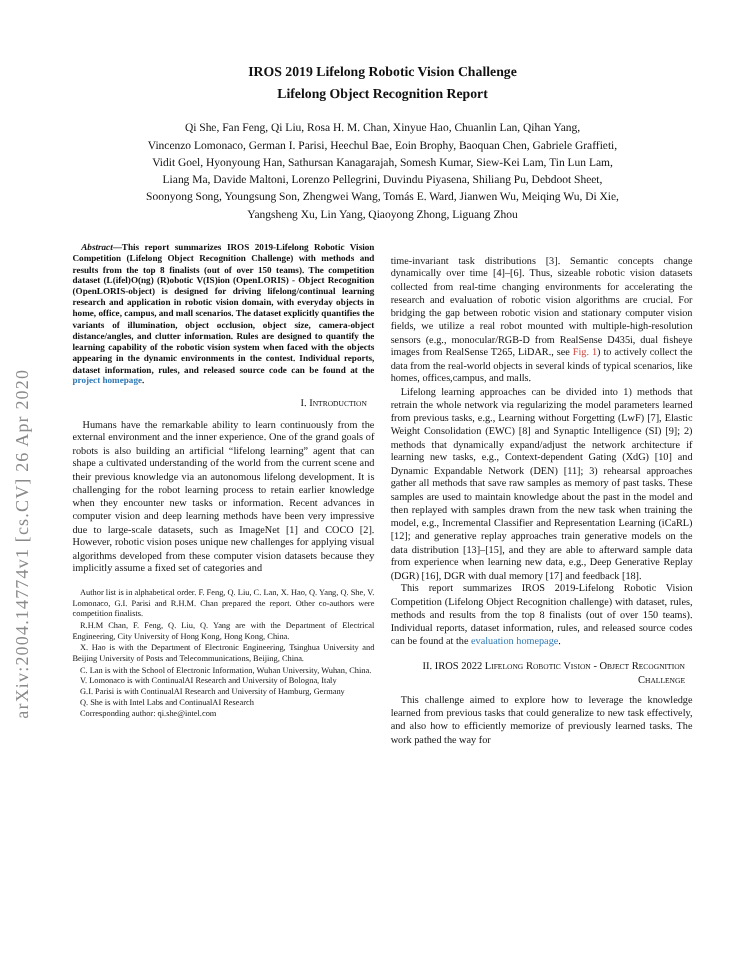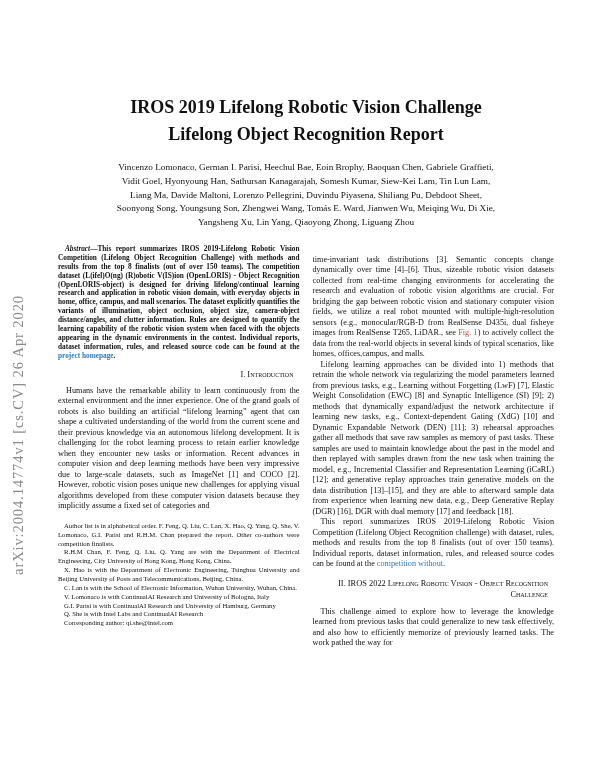--- a/index.html
+++ b/index.html
@@ -22,25 +22,24 @@
     transform: translateY(-50%) rotate(180deg);
     writing-mode: vertical-rl;
     font-family: "Liberation Serif", serif;
     font-size: 14.5px;
     letter-spacing: 0.9px;
     color: #8a8a8a;
     white-space: nowrap;
   }
   .title {
     text-align: center;
-    font-size: 18px;
+    font-size: 11px;
     font-weight: bold;
     line-height: 1.5;
     color: #111;
-    margin-top: 44px;
   }
   .authors {
     text-align: center;
     font-size: 9.2px;
     line-height: 1.5;
     margin-top: 13px;
     color: #111;
   }
   .columns {
     display: flex;
@@ -102,20 +101,21 @@
 <div class="page">
 
   <div class="arxiv-banner">arXiv:2004.14774v1  [cs.CV]  26 Apr 2020</div>
 
   <div class="title">
     <span>IROS 2019 Lifelong Robotic Vision Challenge</span><br>
     <span>Lifelong Object Recognition Report</span>
   </div>
 
   <div class="authors">
+    <div>Qi She, Fan Feng, Qi Liu, Rosa H. M. Chan, Xinyue Hao, Chuanlin Lan, Qihan Yang,</div>
     <div>Vincenzo Lomonaco, German I. Parisi, Heechul Bae, Eoin Brophy, Baoquan Chen, Gabriele Graffieti,</div>
     <div>Vidit Goel, Hyonyoung Han, Sathursan Kanagarajah, Somesh Kumar, Siew-Kei Lam, Tin Lun Lam,</div>
     <div>Liang Ma, Davide Maltoni, Lorenzo Pellegrini, Duvindu Piyasena, Shiliang Pu, Debdoot Sheet,</div>
     <div>Soonyong Song, Youngsung Son, Zhengwei Wang, Tomás E. Ward, Jianwen Wu, Meiqing Wu, Di Xie,</div>
     <div>Yangsheng Xu, Lin Yang, Qiaoyong Zhong, Liguang Zhou</div>
   </div>
 
   <div class="columns">
 
     <div class="col">
@@ -140,21 +140,21 @@
     </div>
 
     <div class="col">
       <p class="body-p no-indent">
         <span>time-invariant task distributions [3]. Semantic concepts change dynamically over time [4]–[6]. Thus, sizeable robotic vision datasets collected from real-time changing environments for accelerating the research and evaluation of robotic vision algorithms are crucial. For bridging the gap between robotic vision and stationary computer vision fields, we utilize a real robot mounted with multiple-high-resolution sensors (e.g., monocular/RGB-D from RealSense D435i, dual fisheye images from RealSense T265, LiDAR., see </span><a class="fig-link">Fig. 1</a><span>) to actively collect the data from the real-world objects in several kinds of typical scenarios, like homes, offices,campus, and malls.</span>
       </p>
 
       <p class="body-p">Lifelong learning approaches can be divided into 1) methods that retrain the whole network via regularizing the model parameters learned from previous tasks, e.g., Learning without Forgetting (LwF) [7], Elastic Weight Consolidation (EWC) [8] and Synaptic Intelligence (SI) [9]; 2) methods that dynamically expand/adjust the network architecture if learning new tasks, e.g., Context-dependent Gating (XdG) [10] and Dynamic Expandable Network (DEN) [11]; 3) rehearsal approaches gather all methods that save raw samples as memory of past tasks. These samples are used to maintain knowledge about the past in the model and then replayed with samples drawn from the new task when training the model, e.g., Incremental Classifier and Representation Learning (iCaRL) [12]; and generative replay approaches train generative models on the data distribution [13]–[15], and they are able to afterward sample data from experience when learning new data, e.g., Deep Generative Replay (DGR) [16], DGR with dual memory [17] and feedback [18].</p>
 
       <p class="body-p">
-        <span>This report summarizes IROS 2019-Lifelong Robotic Vision Competition (Lifelong Object Recognition challenge) with dataset, rules, methods and results from the top 8 finalists (out of over 150 teams). Individual reports, dataset information, rules, and released source codes can be found at </span><span>the </span><a class="page-link">competition without</a><span>.</span>
+        <span>This report summarizes IROS 2019-Lifelong Robotic Vision Competition (Lifelong Object Recognition challenge) with dataset, rules, methods and results from the top 8 finalists (out of over 150 teams). Individual reports, dataset information, rules, and released source codes can be found at </span><span>the </span><a class="page-link">evaluation homepage</a><span>.</span>
       </p>
 
       <h2 class="sec-heading">II. IROS 2022 Lifelong Robotic Vision - Object Recognition Challenge</h2>
 
       <p class="body-p">This challenge aimed to explore how to leverage the knowledge learned from previous tasks that could generalize to new task effectively, and also how to efficiently memorize of previously learned tasks. The work pathed the way for</p>
     </div>
 
   </div>
 
 </div>

